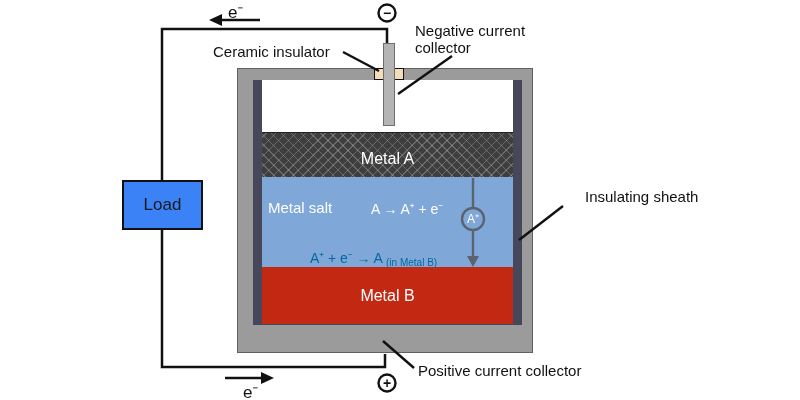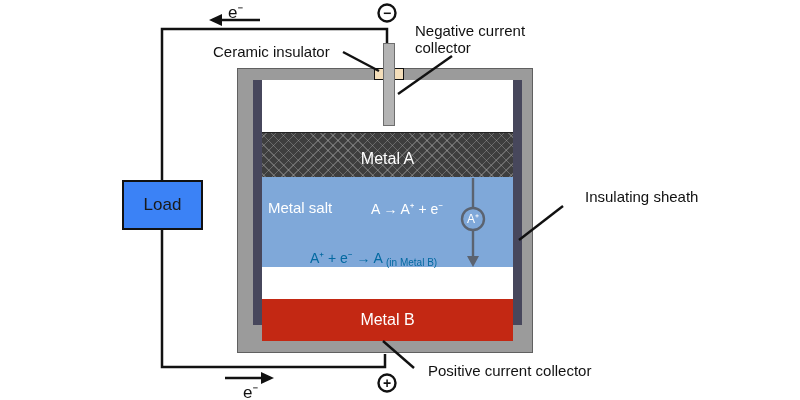--- a/index.html
+++ b/index.html
@@ -16,21 +16,21 @@
   #cell-content{left:262px;top:80px;width:251px;height:244px;background:#ffffff;z-index:1;}
 
   .layer{position:absolute;left:0;width:251px;display:flex;align-items:center;justify-content:center;}
   #layer-gas{top:0;height:44px;background:#ffffff;}
   #layer-metal-a{top:52px;height:53px;background-color:#3e3e3e;
     background-image:
       repeating-linear-gradient(45deg, rgba(175,175,175,.38) 0 1px, transparent 1px 7px),
       repeating-linear-gradient(-45deg, rgba(175,175,175,.38) 0 1px, transparent 1px 7px);
     border-top:1px solid #222;border-bottom:1px solid #222;box-sizing:border-box;}
   #layer-electrolyte{top:97px;height:90px;background:#7fa8d9;}
-  #layer-metal-b{top:187px;height:42px;background:#c32813;margin-top:32px;}
+  #layer-metal-b{top:187px;height:57px;background:#c32813;}
 
   .layer-label{color:#ffffff;font-size:16px;}
 
   
   #electrolyte-name{left:268px;top:199px;color:#ffffff;font-size:15px;line-height:18px;z-index:3;}
   #anode-reaction{left:327px;top:183px;width:160px;text-align:center;color:#ffffff;font-size:14px;z-index:3;margin-top:16px;}
   #cathode-reaction{left:310px;top:248px;width:180px;text-align:left;color:#0369a1;font-size:14px;z-index:3;white-space:nowrap;}
   #cathode-reaction .subscript{font-size:10px;position:relative;top:3px;}
 
   
@@ -42,21 +42,21 @@
   
   #load-box{left:122px;top:180px;width:81px;height:50px;background:#3b82f6;
     border:2.5px solid #111;box-sizing:border-box;display:flex;align-items:center;justify-content:center;
     font-size:17px;z-index:4;}
 
   
   .callout{font-size:15px;color:#111;z-index:4;white-space:nowrap;}
   #label-ceramic{left:213px;top:37px;margin-top:6px;}
   #label-negative{left:415px;top:22px;line-height:17px;}
   #label-sheath{left:585px;top:188px;}
-  #label-positive{left:428px;top:362px;}
+  #label-positive{left:418px;top:362px;}
 
   .eflow{font-size:17px;color:#111;z-index:4;}
   #eflow-top{left:228px;top:0px;}
   #eflow-bottom{left:243px;top:380px;}
 
   #wiring-svg{left:0;top:0;width:800px;height:400px;z-index:3;pointer-events:none;}
 </style>
 </head>
 <body>
 

